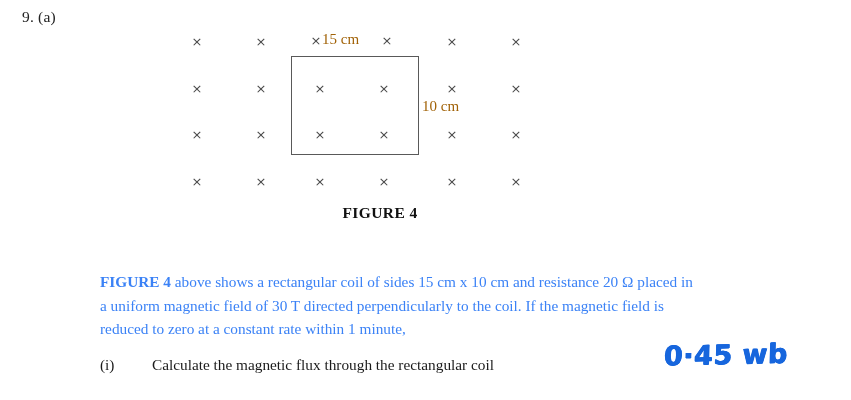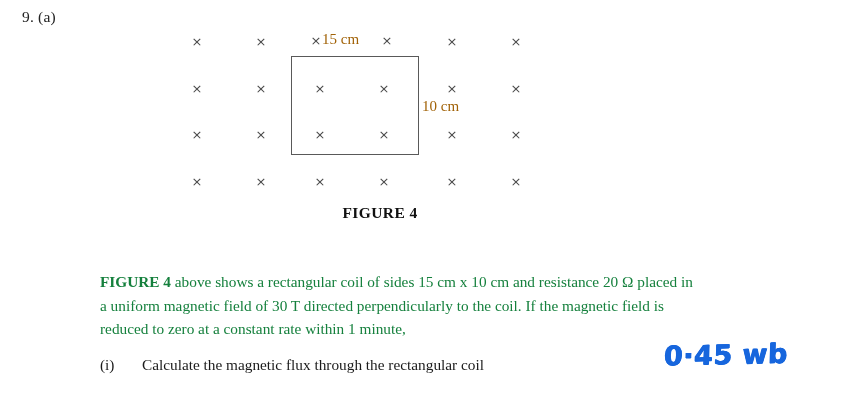--- a/index.html
+++ b/index.html
@@ -84,21 +84,21 @@
   }
 
   
   #question-body {
     position: absolute;
     left: 100px;
     top: 255px;
     width: 600px;
     font-size: 15.3px;
     line-height: 23.5px;
-    color: #15803d;
+    color: #3b82f6;
     text-align: left;
   }
   #question-body b { font-weight: bold; }
 
   
   #subquestion-row {
     position: absolute;
     left: 100px;
     top: 352px;
     width: 720px;
@@ -107,21 +107,21 @@
     line-height: 22px;
     color: #1a1a1a;
   }
   #subquestion-marker {
     position: absolute;
     left: 0;
     top: 2px;
   }
   #subquestion-text {
     position: absolute;
-    left: 42px;
+    left: 52px;
     top: 2px;
     white-space: nowrap;
   }
   #handwritten-answer {
     position: absolute;
     left: 564px;
     top: -8px;
     font-family: "DejaVu Sans", sans-serif;
     font-weight: bold;
     font-size: 27px;

